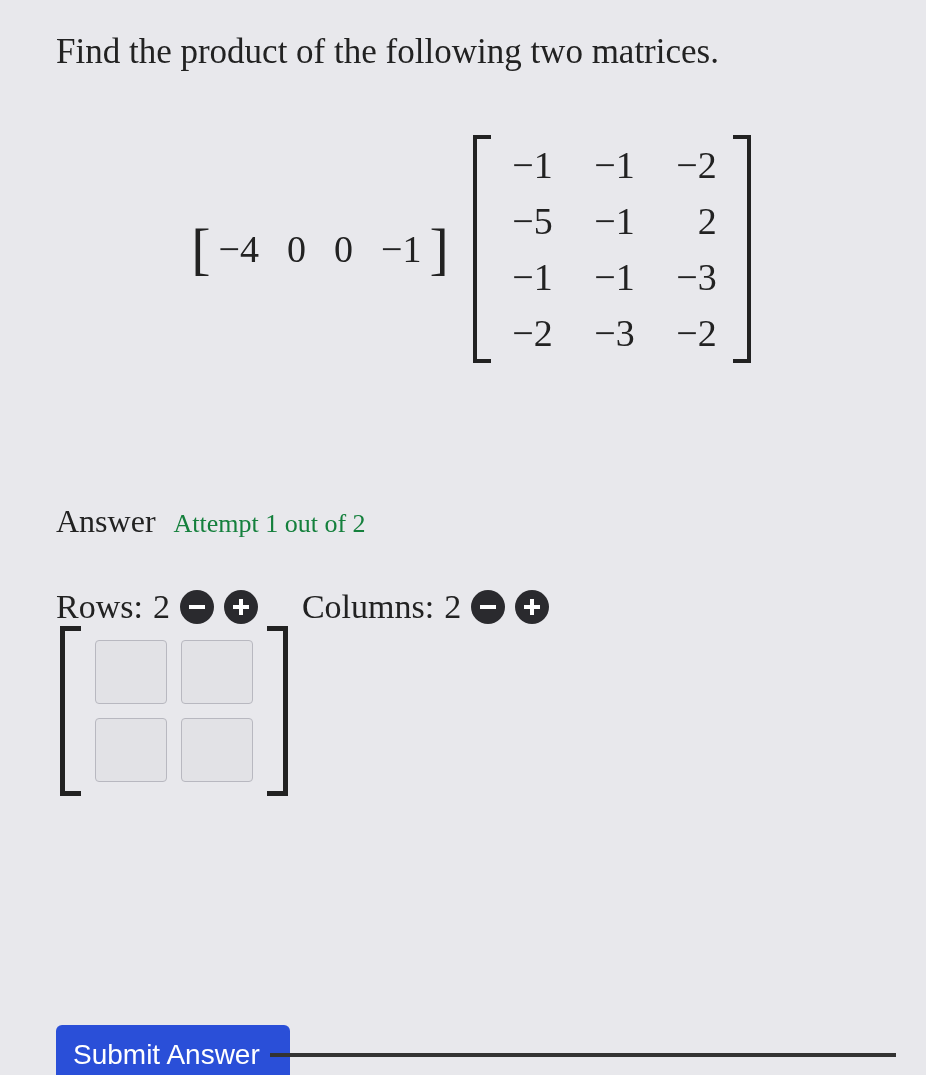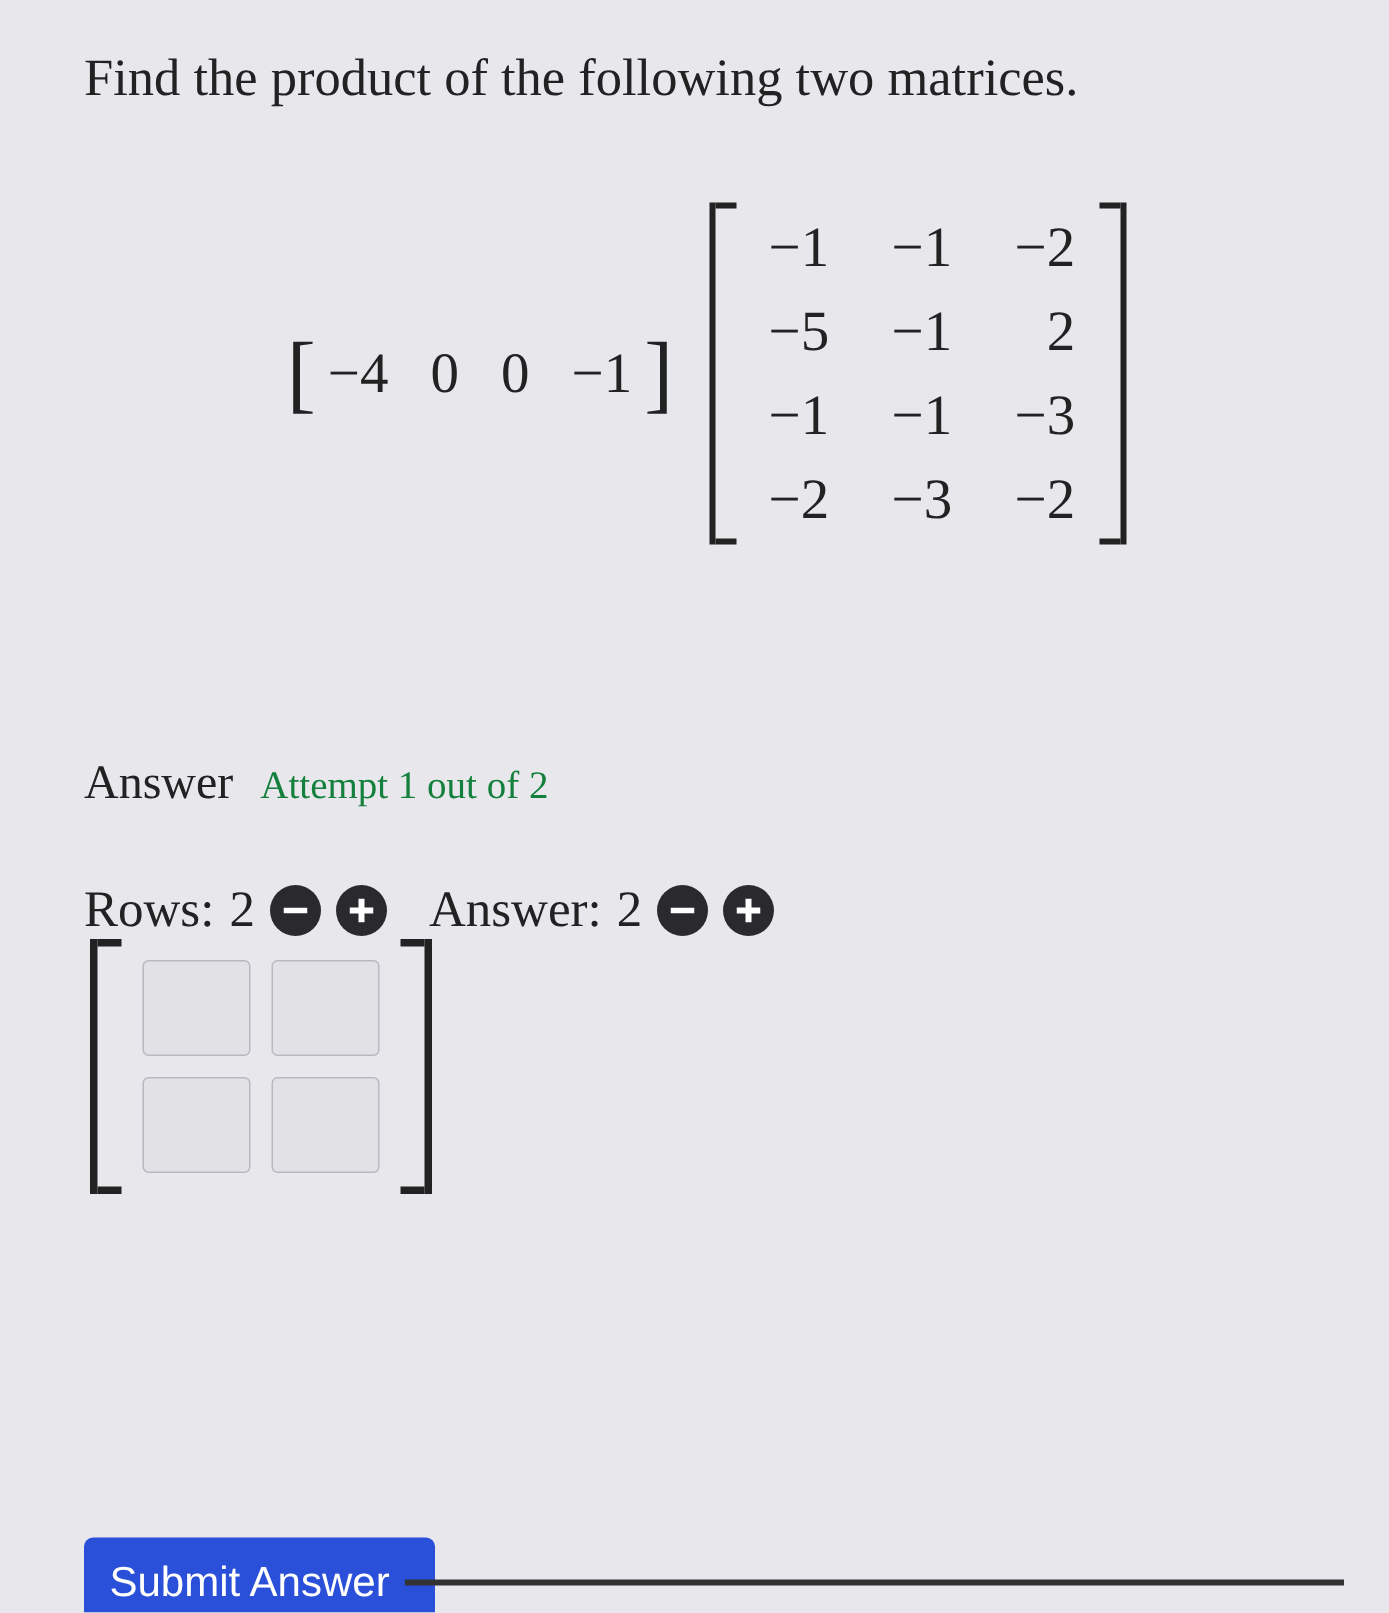--- a/index.html
+++ b/index.html
@@ -82,21 +82,21 @@
     align-items: baseline;
     gap: 18px;
     font-size: 32px;
     margin-bottom: 48px;
   }
   .answer-row .bold { font-weight: normal; }
   .answer-row .attempt { font-size: 26px; color: #15803d; }
   .controls {
     display: flex;
     align-items: center;
-    gap: 4px;
+    gap: 20px;
     font-size: 34px;
   }
   .controls .grp {
     display: flex;
     align-items: center;
     gap: 10px;
     margin-right: 24px;
   }
   .circ {
     width: 34px;
@@ -212,21 +212,21 @@
           </svg>
       </span>
       <span class="circ">
         <svg width="16" height="16" viewBox="0 0 16 16">
             <rect x="6" width="4" height="16" fill="#fff"></rect>
             <rect y="6" width="16" height="4" fill="#fff"></rect>
           </svg>
       </span>
     </div>
     <div class="grp">
-      <span>Answer:</span>
+      <span>Columns:</span>
       <span>2</span>
       <span class="circ">
         <svg width="16" height="4" viewBox="0 0 16 4">
             <rect width="16" height="4" fill="#fff"></rect>
           </svg>
       </span>
       <span class="circ">
         <svg width="16" height="16" viewBox="0 0 16 16">
             <rect x="6" width="4" height="16" fill="#fff"></rect>
             <rect y="6" width="16" height="4" fill="#fff"></rect>

